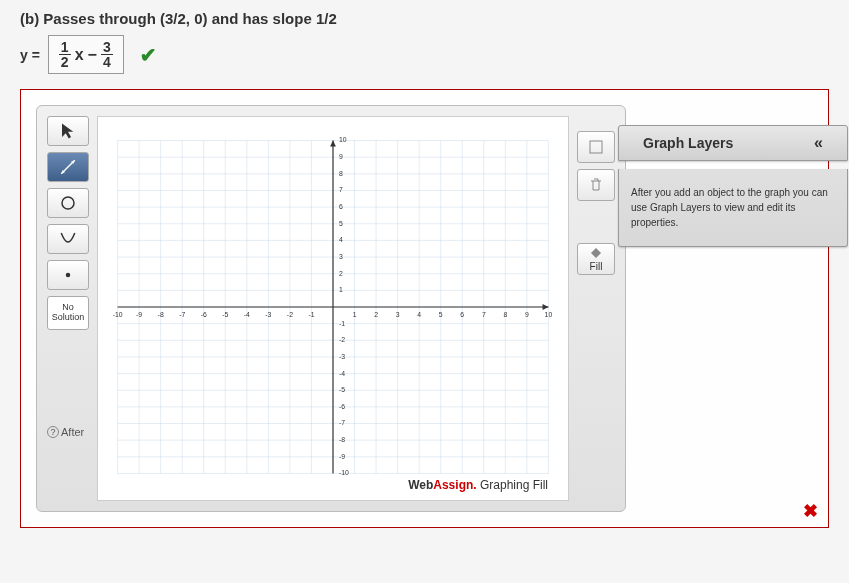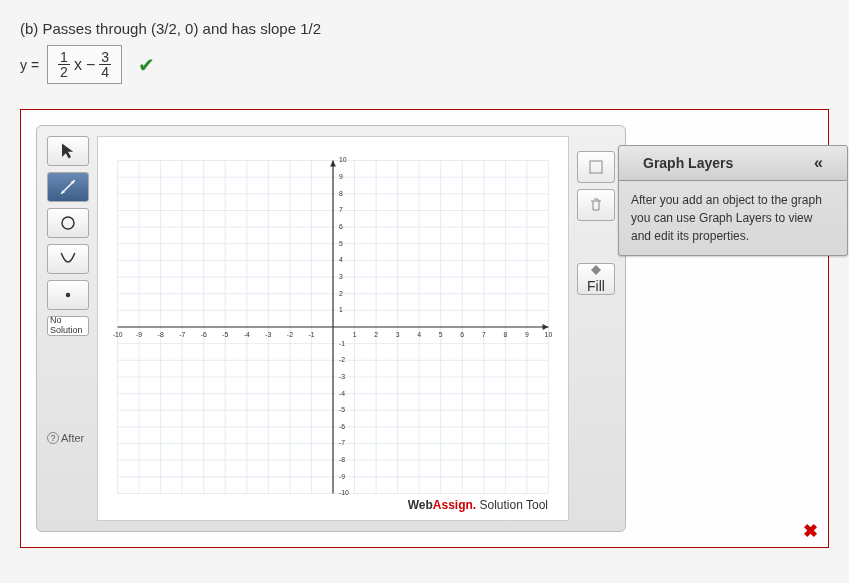--- a/index.html
+++ b/index.html
@@ -1,52 +1,52 @@
 <!DOCTYPE html>
 <html><head>
   <meta charset="utf-8">
   <style>
     * { box-sizing: border-box; margin: 0; padding: 0; }
     body { font-family: Arial, sans-serif; font-size: 14px; color: #333; background: #f5f5f5; width: 849px; height: 583px; position: relative; }
     
-    .header { padding: 20px 20px; }
+    .header { padding: 10px 20px; font-weight: bold; }
     .problem-text { font-size: 15px; margin-bottom: 8px; }
     .equation-row { display: flex; align-items: center; gap: 8px; }
     .equation-box { border: 1px solid #999; padding: 4px 10px; background: #fafafa; display: inline-flex; align-items: center; gap: 4px; font-size: 16px; }
     .frac { display: inline-flex; flex-direction: column; align-items: center; line-height: 1; font-size: 14px; }
     .frac .num { border-bottom: 1px solid #333; padding: 0 2px; }
     .frac .den { padding: 0 2px; }
     .checkmark { color: #2a8a2a; font-size: 20px; margin-left: 8px; }
     
     .main-container { border: 1px solid #a00; margin: 5px 20px; padding: 15px; background: #fefefe; position: relative; display: flex; gap: 10px; }
     
     .graph-widget { background: linear-gradient(#f0f0f0,#e0e0e0); border: 1px solid #bbb; border-radius: 6px; padding: 10px; display: flex; gap: 8px; position: relative; width: 590px; }
     
     .toolbar { display: flex; flex-direction: column; gap: 6px; }
     .tool-btn { width: 42px; height: 30px; background: linear-gradient(#fff,#e8e8e8); border: 1px solid #aaa; border-radius: 3px; display: flex; align-items: center; justify-content: center; cursor: pointer; font-size: 13px; }
     .tool-btn.selected { background: linear-gradient(#6a8ab5,#3d5f8a); color: #fff; }
-    .tool-btn.no-sol { height: 20px; font-size: 9px; line-height: 1.1; text-align: left; padding: 2px; background: #fff; }
+    .tool-btn.no-sol { height: 34px; font-size: 9px; line-height: 1.1; text-align: center; padding: 2px; background: #fff; }
     .tool-btn svg { width: 18px; height: 18px; }
     .help-link { color: #555; font-size: 11px; margin-top: 90px; cursor: pointer; display: flex; align-items: center; gap: 2px; }
     .help-link .qmark { width:12px; height:12px; border-radius:50%; border:1px solid #888; font-size:9px; display:inline-flex; align-items:center; justify-content:center; }
     
     .graph-area { flex: 1; background: #fff; position: relative; border: 1px solid #ccc; }
     .graph-canvas { width: 100%; height: 380px; }
     
     .right-tools { display: flex; flex-direction: column; gap: 6px; padding-top: 15px; }
-    .side-btn { width: 38px; height: 32px; background: linear-gradient(#fff,#e8e8e8); border: 1px solid #aaa; border-radius: 3px; display:flex; align-items:center; justify-content:center; font-size:14px; flex-direction:column; cursor:pointer; }
+    .side-btn { width: 38px; height: 32px; background: linear-gradient(#fff,#e8e8e8); border: 1px solid #aaa; border-radius: 3px; display:flex; align-items:center; justify-content:center; font-size:10px; flex-direction:column; cursor:pointer; }
     
     .footer { position: absolute; bottom: 8px; right: 20px; font-size: 12px; }
     .footer .wa { font-weight: bold; }
     .footer .wa .red { color: #c00; }
     .close-x { color: #c00; font-size: 18px; font-weight: bold; position:absolute; bottom: 5px; right: 10px; cursor:pointer; }
     
     .layers-panel { position: absolute; right: -20px; top: 35px; width: 230px; }
     .layers-header { background: linear-gradient(#e8e8e8,#d0d0d0); border: 1px solid #999; padding: 8px 24px; font-weight: bold; font-size: 14px; display:flex; justify-content:space-between; align-items:center; border-radius: 3px 3px 0 0; box-shadow: 0 1px 2px rgba(0,0,0,0.2); }
-    .layers-body { background: linear-gradient(#e0e0e0,#d8d8d8); border: 1px solid #999; border-top:none; padding: 10px 12px; font-size: 12px; line-height: 1.5; border-radius: 0 0 3px 3px; box-shadow: 0 1px 2px rgba(0,0,0,0.2); }
+    .layers-body { background: linear-gradient(#e0e0e0,#d8d8d8); border: 1px solid #999; border-top:none; padding: 16px 12px; font-size: 10px; line-height: 1.5; border-radius: 0 0 3px 3px; box-shadow: 0 1px 2px rgba(0,0,0,0.2); margin-top: 8px; }
     .collapse { font-size: 16px; cursor:pointer; }
   </style>
 </head>
 <body>
 
 <div class="header">
   <div class="problem-text">
     <span>(b)</span>
     <span>Passes through  (3/2, 0)  and has slope 1/2</span>
   </div>
@@ -192,21 +192,21 @@
           <text x="246" y="124.00000000000003" font-size="7" text-anchor="start" fill="#333">4</text>
           <text x="246" y="107" font-size="7" text-anchor="start" fill="#333">5</text>
           <text x="246" y="90" font-size="7" text-anchor="start" fill="#333">6</text>
           <text x="246" y="73" font-size="7" text-anchor="start" fill="#333">7</text>
           <text x="246" y="56" font-size="7" text-anchor="start" fill="#333">8</text>
           <text x="246" y="39" font-size="7" text-anchor="start" fill="#333">9</text>
           <text x="246" y="22" font-size="7" text-anchor="start" fill="#333">10</text>
         </svg>
       <div class="footer">
         <span class="wa"><span>Web</span><span class="red">Assign.</span></span>
-        <span>Solution Tool</span>
+        <span>Graphing Fill</span>
       </div>
     </div>
 
     <div class="right-tools">
       <div class="side-btn">
         <svg width="16" height="16">
             <rect x="2" y="2" width="12" height="12" fill="none" stroke="#888"></rect>
           </svg>
       </div>
       <div class="side-btn">

